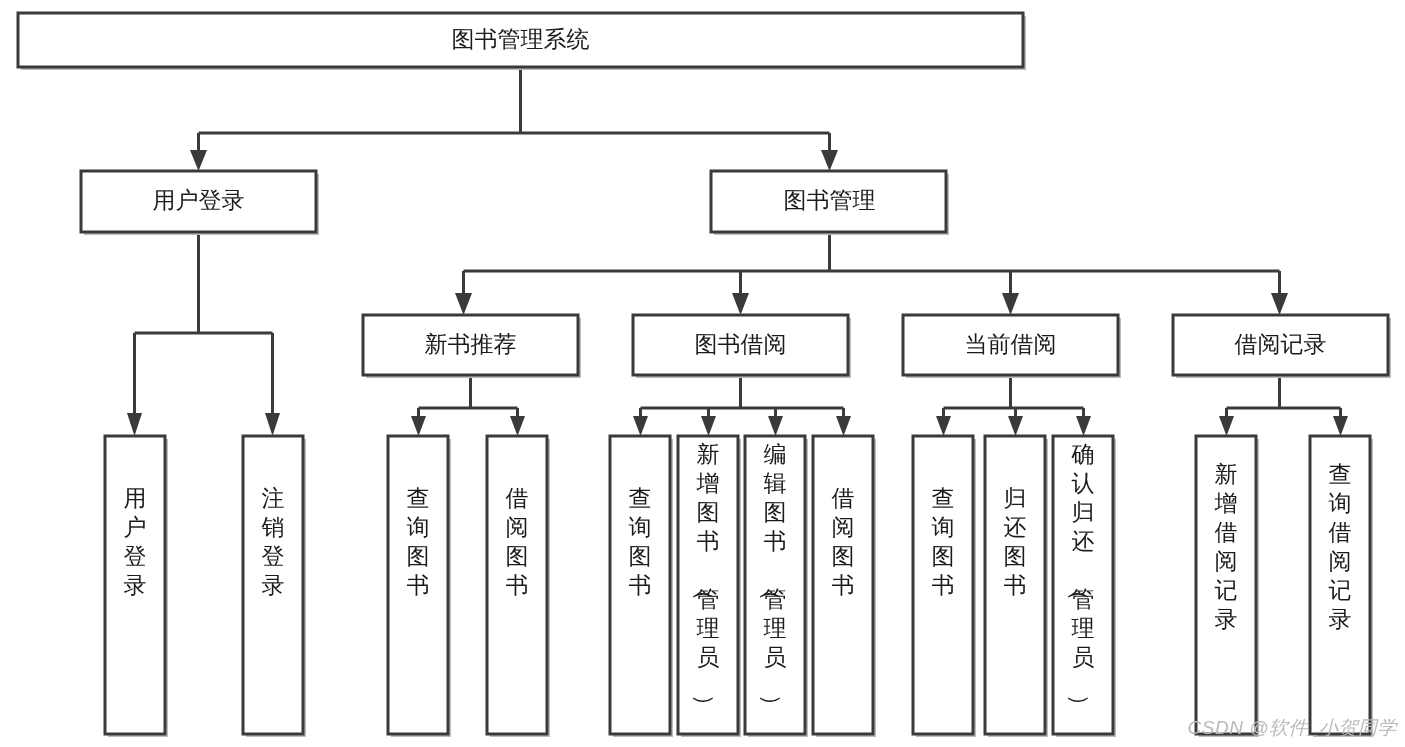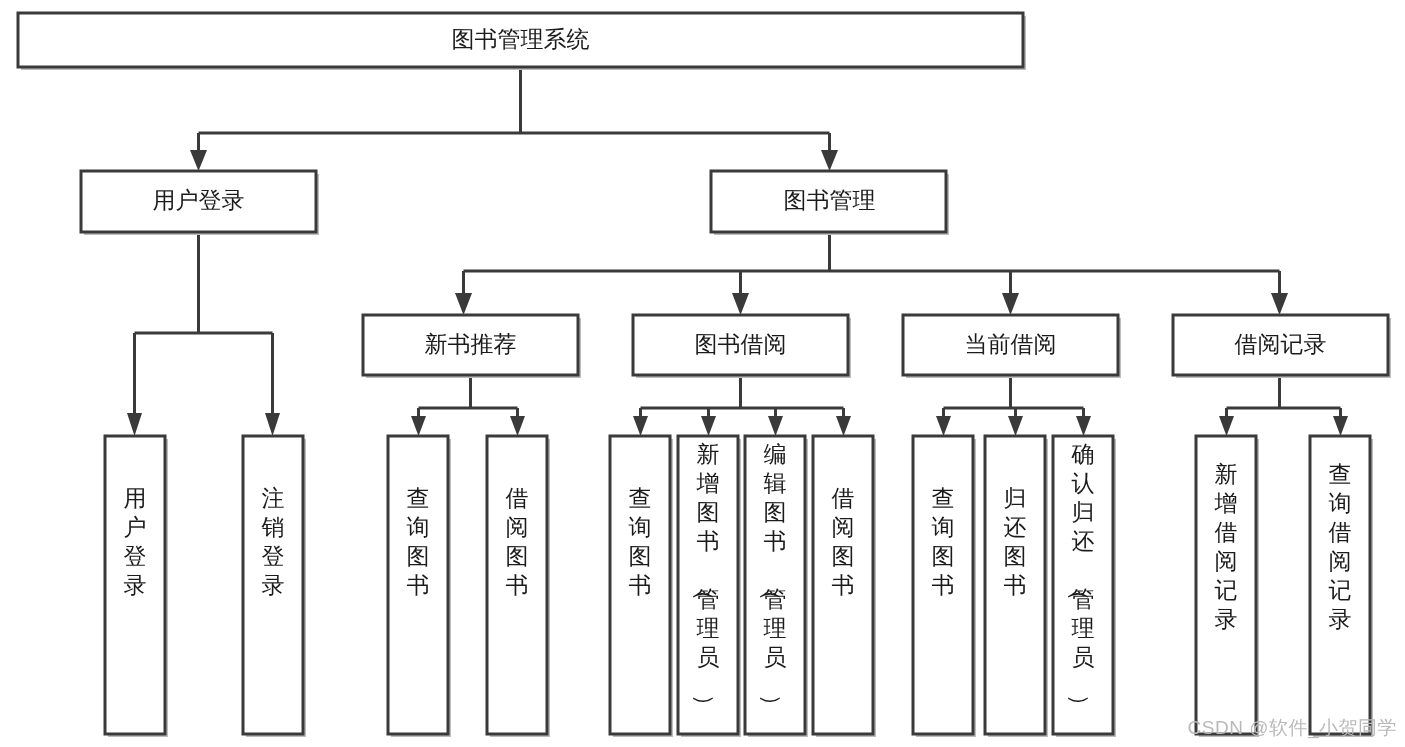--- a/index.html
+++ b/index.html
@@ -64,20 +64,21 @@
   .watermark {
     position: absolute;
     right: 8px;
     bottom: 6px;
     font-family: "Liberation Sans", "DejaVu Sans", sans-serif;
     font-size: 19px;
     color: #b9b9b9;
     letter-spacing: 0.5px;
     white-space: nowrap;
     user-select: none;
+    font-style: italic;
   }
 </style>
 </head>
 <body>
 
 <div id="diagram-root">
 
   <svg class="flow-svg" viewBox="0 0 1405 747" xmlns="http://www.w3.org/2000/svg">
 
     <g>

